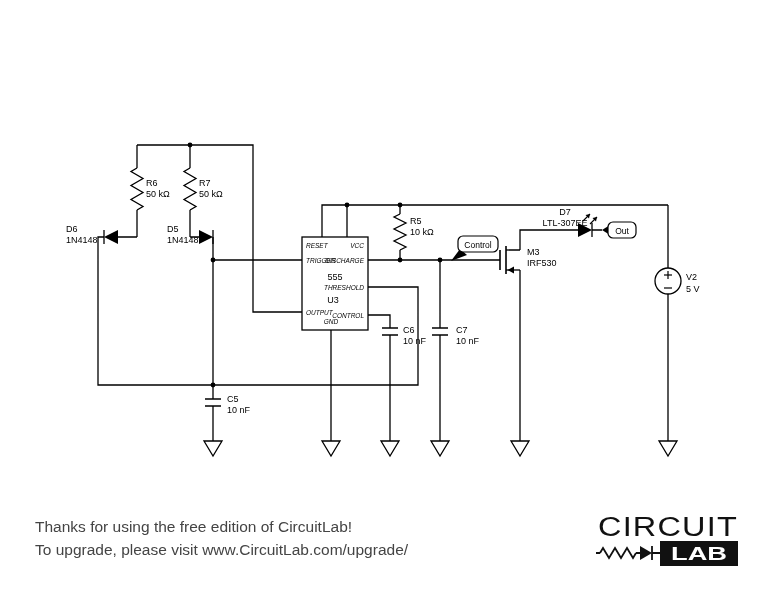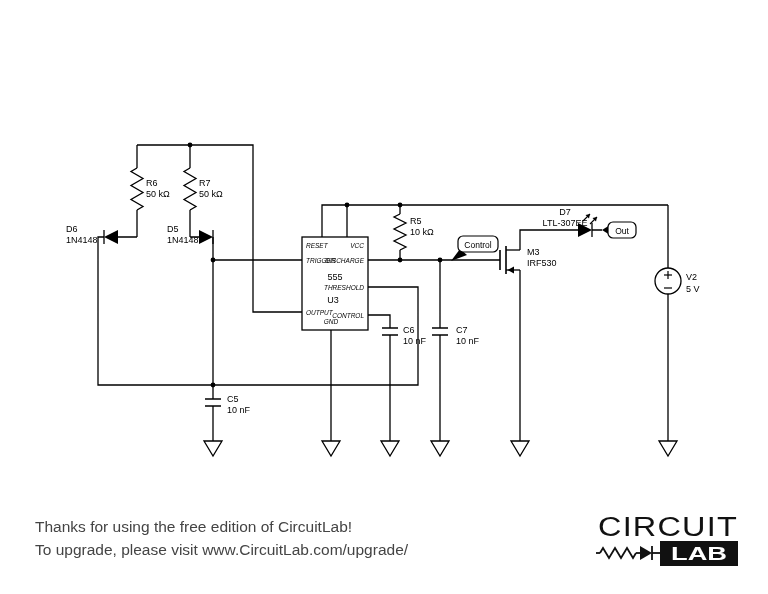--- a/index.html
+++ b/index.html
@@ -1,17 +1,17 @@
 <!DOCTYPE html>
 <html><head>
 <meta charset="utf-8">
 <style>
   html,body{margin:0;padding:0;background:#fff;}
   .page{position:relative;width:768px;height:594px;background:#ffffff;overflow:hidden;
-        font-family:"Liberation Sans",sans-serif;}
+        font-family:"Liberation Sans",sans-serif;border-radius:29px;}
   svg{display:block;}
   text{fill:#000;stroke:none;}
   .comp-label{font-size:9px;}
   .pin-label{font-size:6.5px;font-style:italic;}
   .ic-label{font-size:9px;}
   .flag-label{font-size:8.5px;}
   .footer-text{font-size:15.5px;fill:#444444;}
   .logo-circuit{font-size:27px;fill:#111111;letter-spacing:1px;}
   .logo-lab{font-size:19px;font-weight:bold;fill:#ffffff;}
 </style>

